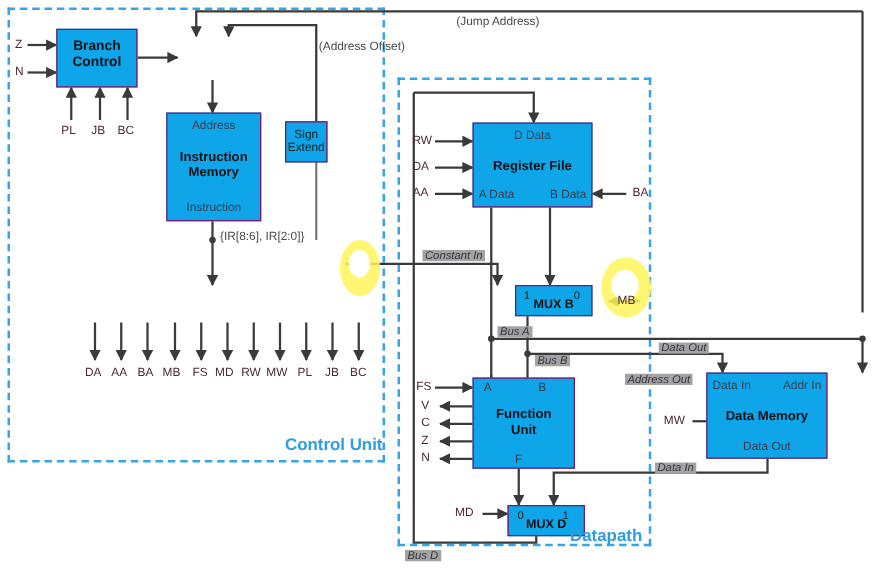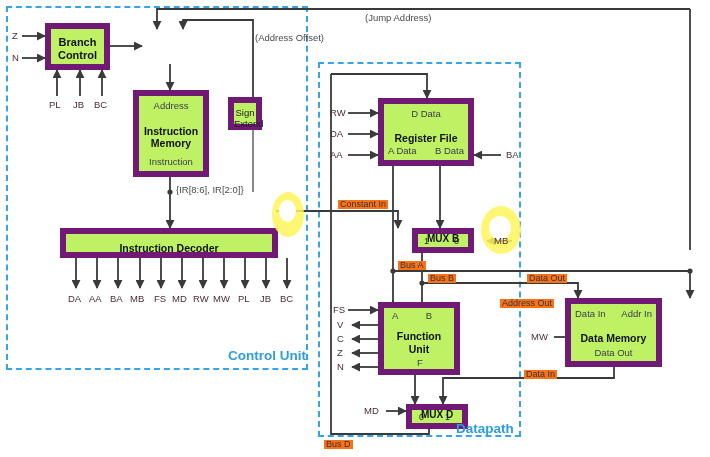--- a/index.html
+++ b/index.html
@@ -19,22 +19,22 @@
     position: absolute;
     left: 0;
     top: 0;
     width: 710px;
     height: 457px;
   }
   
   .box {
     position: absolute;
     box-sizing: border-box;
-    border: 6px solid #701a75;
-    background: #bef264;
+    border: 1px solid #701a75;
+    background: #0ea5e9;
     text-align: center;
     color: #1a1a1a;
   }
   .box-title {
     font-weight: bold;
     color: #111111;
     line-height: 1.15;
   }
   .port {
     position: absolute;
@@ -56,22 +56,23 @@
     color: #4a4a4a;
     white-space: nowrap;
     line-height: 1;
   }
   .lbl-bus {
     position: absolute;
     font-size: 9px;
     color: #33333f;
     white-space: nowrap;
     line-height: 1;
-    background: #f97316;
+    background: #a3a3a3;
     padding: 0 2px;
+    font-style: italic;
   }
   .unit-name {
     position: absolute;
     font-size: 13.5px;
     font-weight: bold;
     color: #2f9ede;
     white-space: nowrap;
   }
   .dashed-region {
     position: absolute;
@@ -216,23 +217,20 @@
     <div class="port" style="left:0; right:0; bottom:5px; text-align:center;">Instruction</div>
   </div>
 
   <div class="box" style="left:228px; top:97px; width:34px; height:33px;">
     <div style="font-size:9.5px; padding-top:4px; line-height:1.2;">
       <span>Sign</span><br>
       <span>Extend</span>
     </div>
   </div>
 
-  <div class="box" style="left:60px; top:228px; width:218px; height:30px;">
-    <div class="box-title" style="font-size:10.5px; padding-top:8px;">Instruction Decoder</div>
-  </div>
 
   <div class="lbl-note" style="left:176px; top:185px;">{IR[8:6], IR[2:0]}</div>
 
   <div class="lbl-sig" style="left:68px; top:294px;">DA</div>
   <div class="lbl-sig" style="left:89px; top:294px;">AA</div>
   <div class="lbl-sig" style="left:110px; top:294px;">BA</div>
   <div class="lbl-sig" style="left:130px; top:294px;">MB</div>
   <div class="lbl-sig" style="left:154px; top:294px;">FS</div>
   <div class="lbl-sig" style="left:172px; top:294px;">MD</div>
   <div class="lbl-sig" style="left:193px; top:294px;">RW</div>
@@ -292,21 +290,21 @@
     <div class="port" style="left:0; right:0; bottom:4px; text-align:center;">Data Out</div>
   </div>
   <div class="lbl-sig" style="left:531px; top:332px;">MW</div>
 
   <div class="unit-name" style="left:456px; top:421px;">Datapath</div>
 
   <div class="lbl-note" style="left:365px; top:13px;">(Jump Address)</div>
   <div class="lbl-note" style="left:255px; top:33px;">(Address Offset)</div>
   <div class="lbl-bus" style="left:338px; top:200px;">Constant In</div>
   <div class="lbl-bus" style="left:398px; top:261px;">Bus A</div>
-  <div class="lbl-bus" style="left:428px; top:274px;">Bus B</div>
+  <div class="lbl-bus" style="left:428px; top:284px;">Bus B</div>
   <div class="lbl-bus" style="left:324px; top:440px;">Bus D</div>
   <div class="lbl-bus" style="left:500px; top:261px;margin-top:38px;">Address Out</div>
   <div class="lbl-bus" style="left:527px; top:274px;">Data Out</div>
   <div class="lbl-bus" style="left:524px; top:370px;">Data In</div>
 
   <div class="highlight" style="left:272px; top:192px; width:32px; height:45px;"></div>
   <div class="highlight-hole" style="left:279px; top:200px; width:17px; height:22px;"></div>
   <div class="highlight" style="left:481px; top:206px; width:40px; height:48px;"></div>
   <div class="highlight-hole" style="left:489px; top:216px; width:22px; height:24px;"></div>
 

